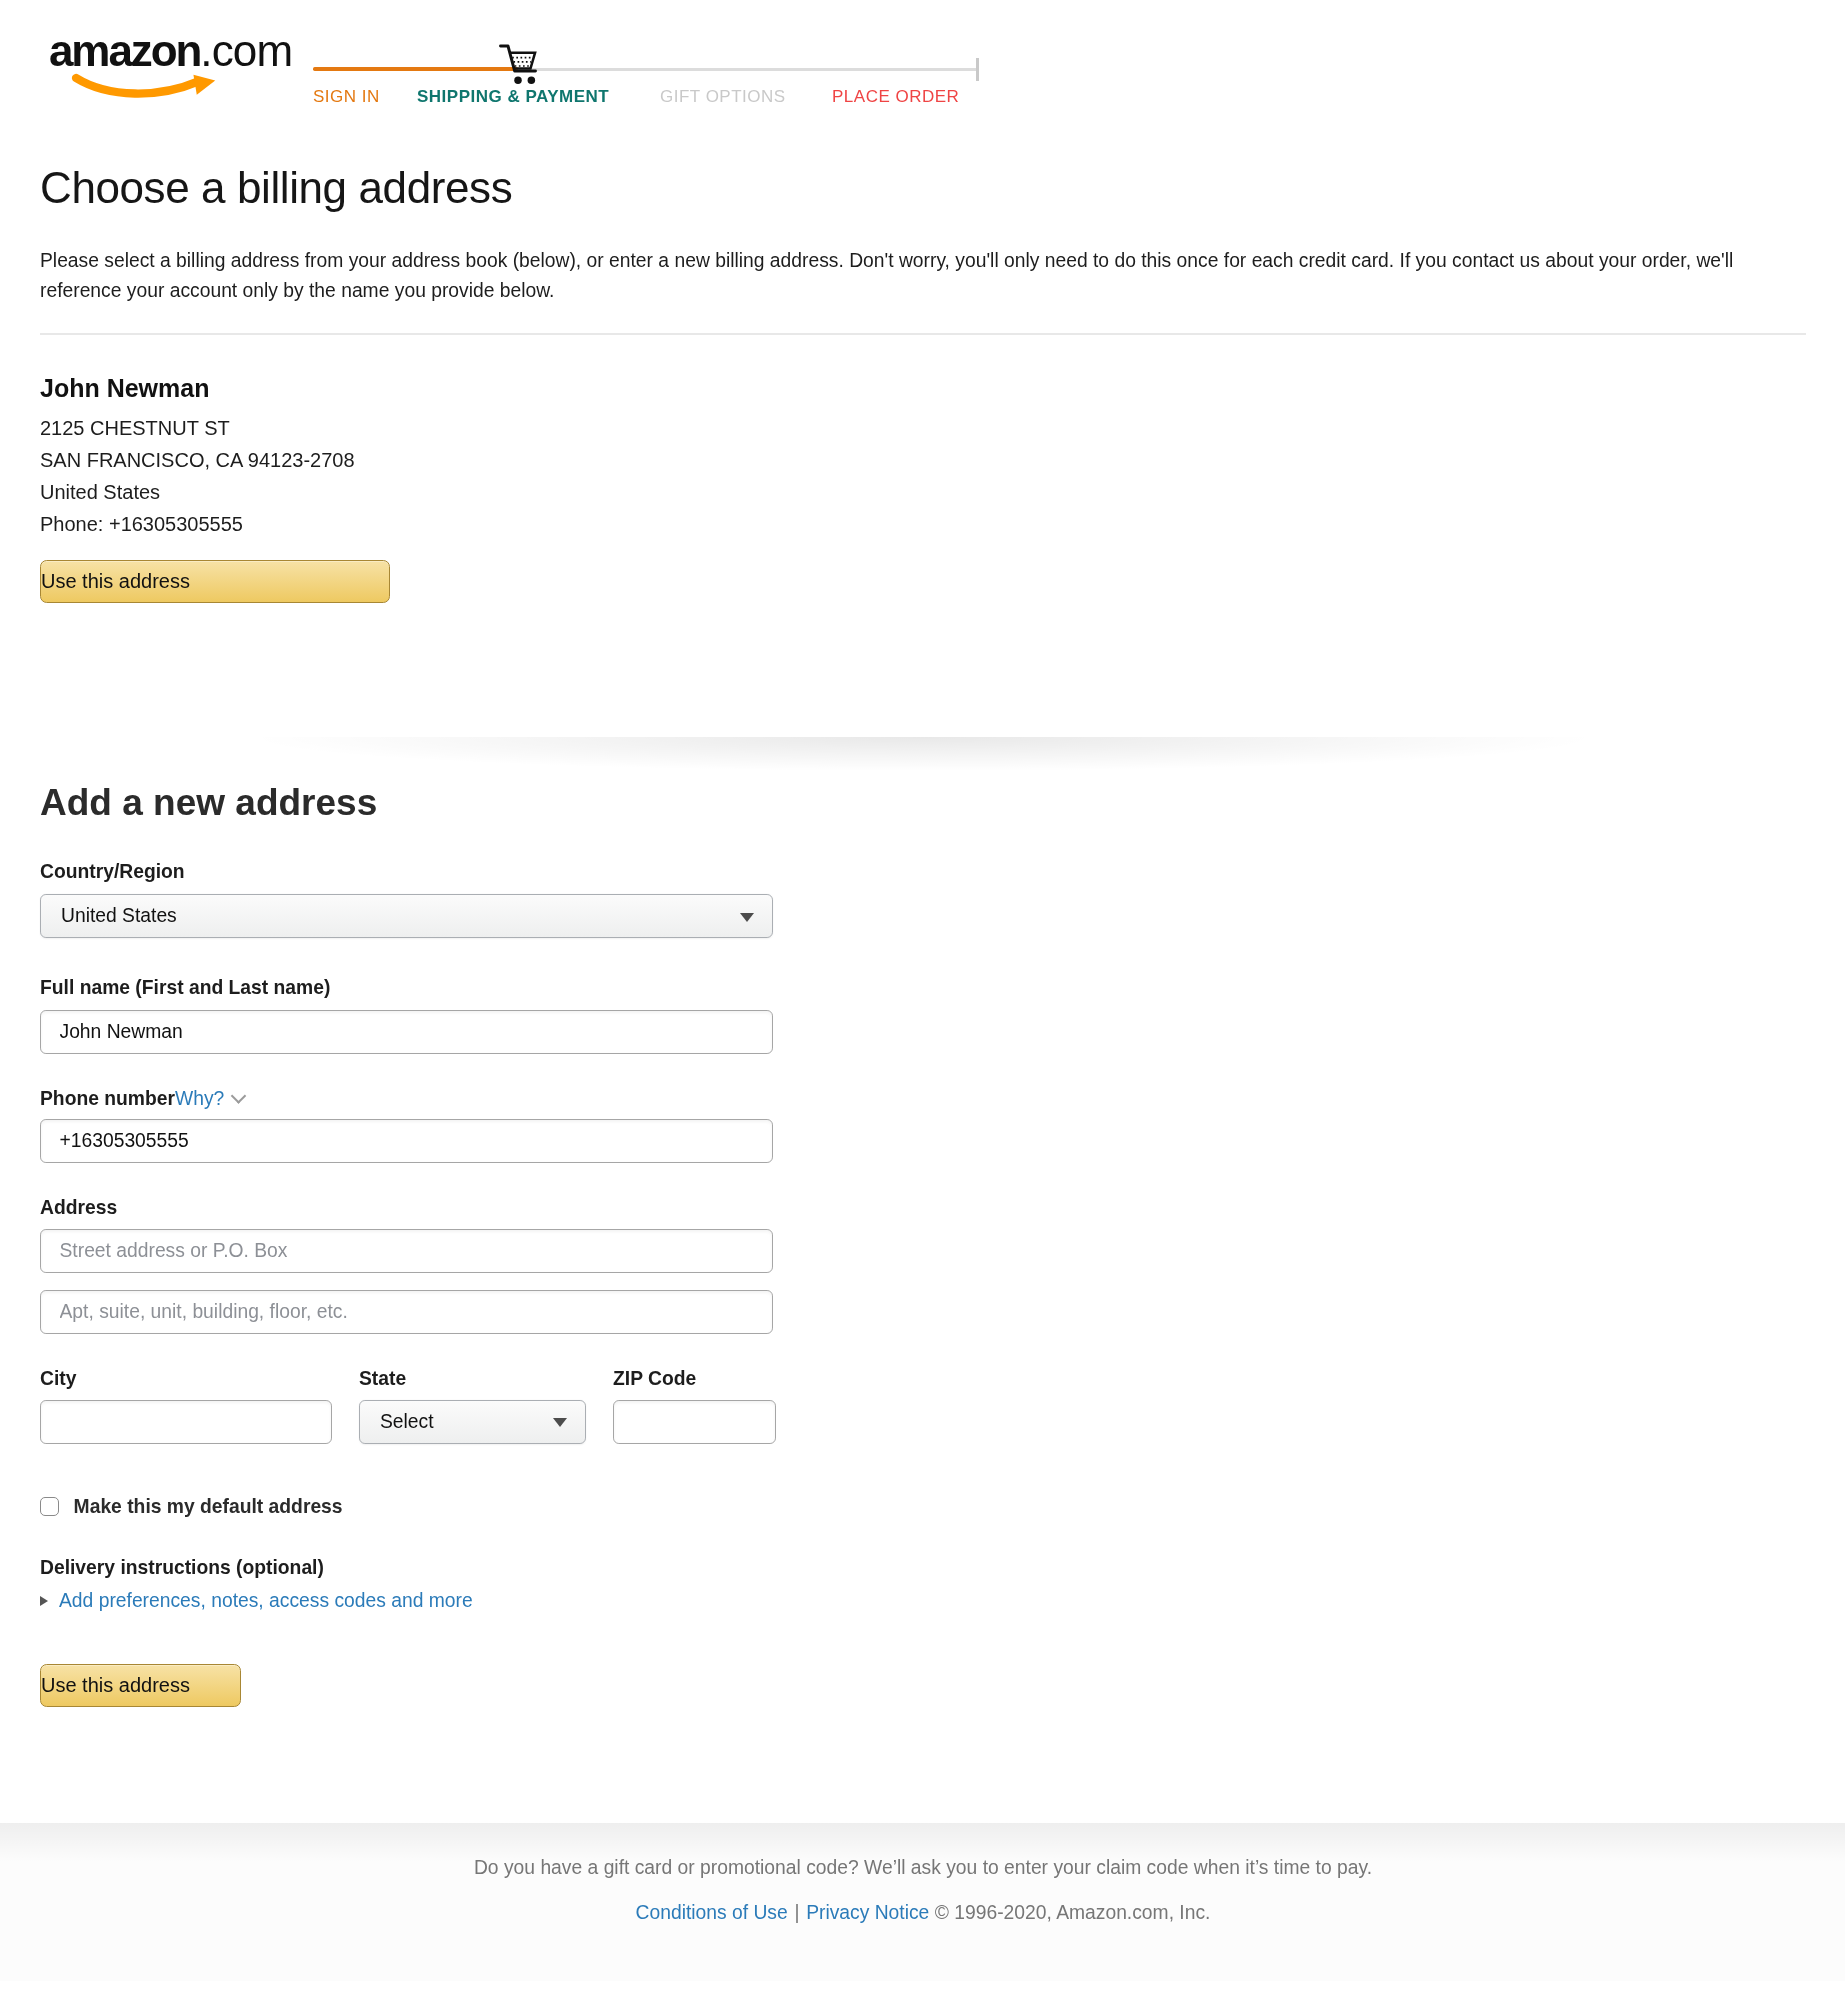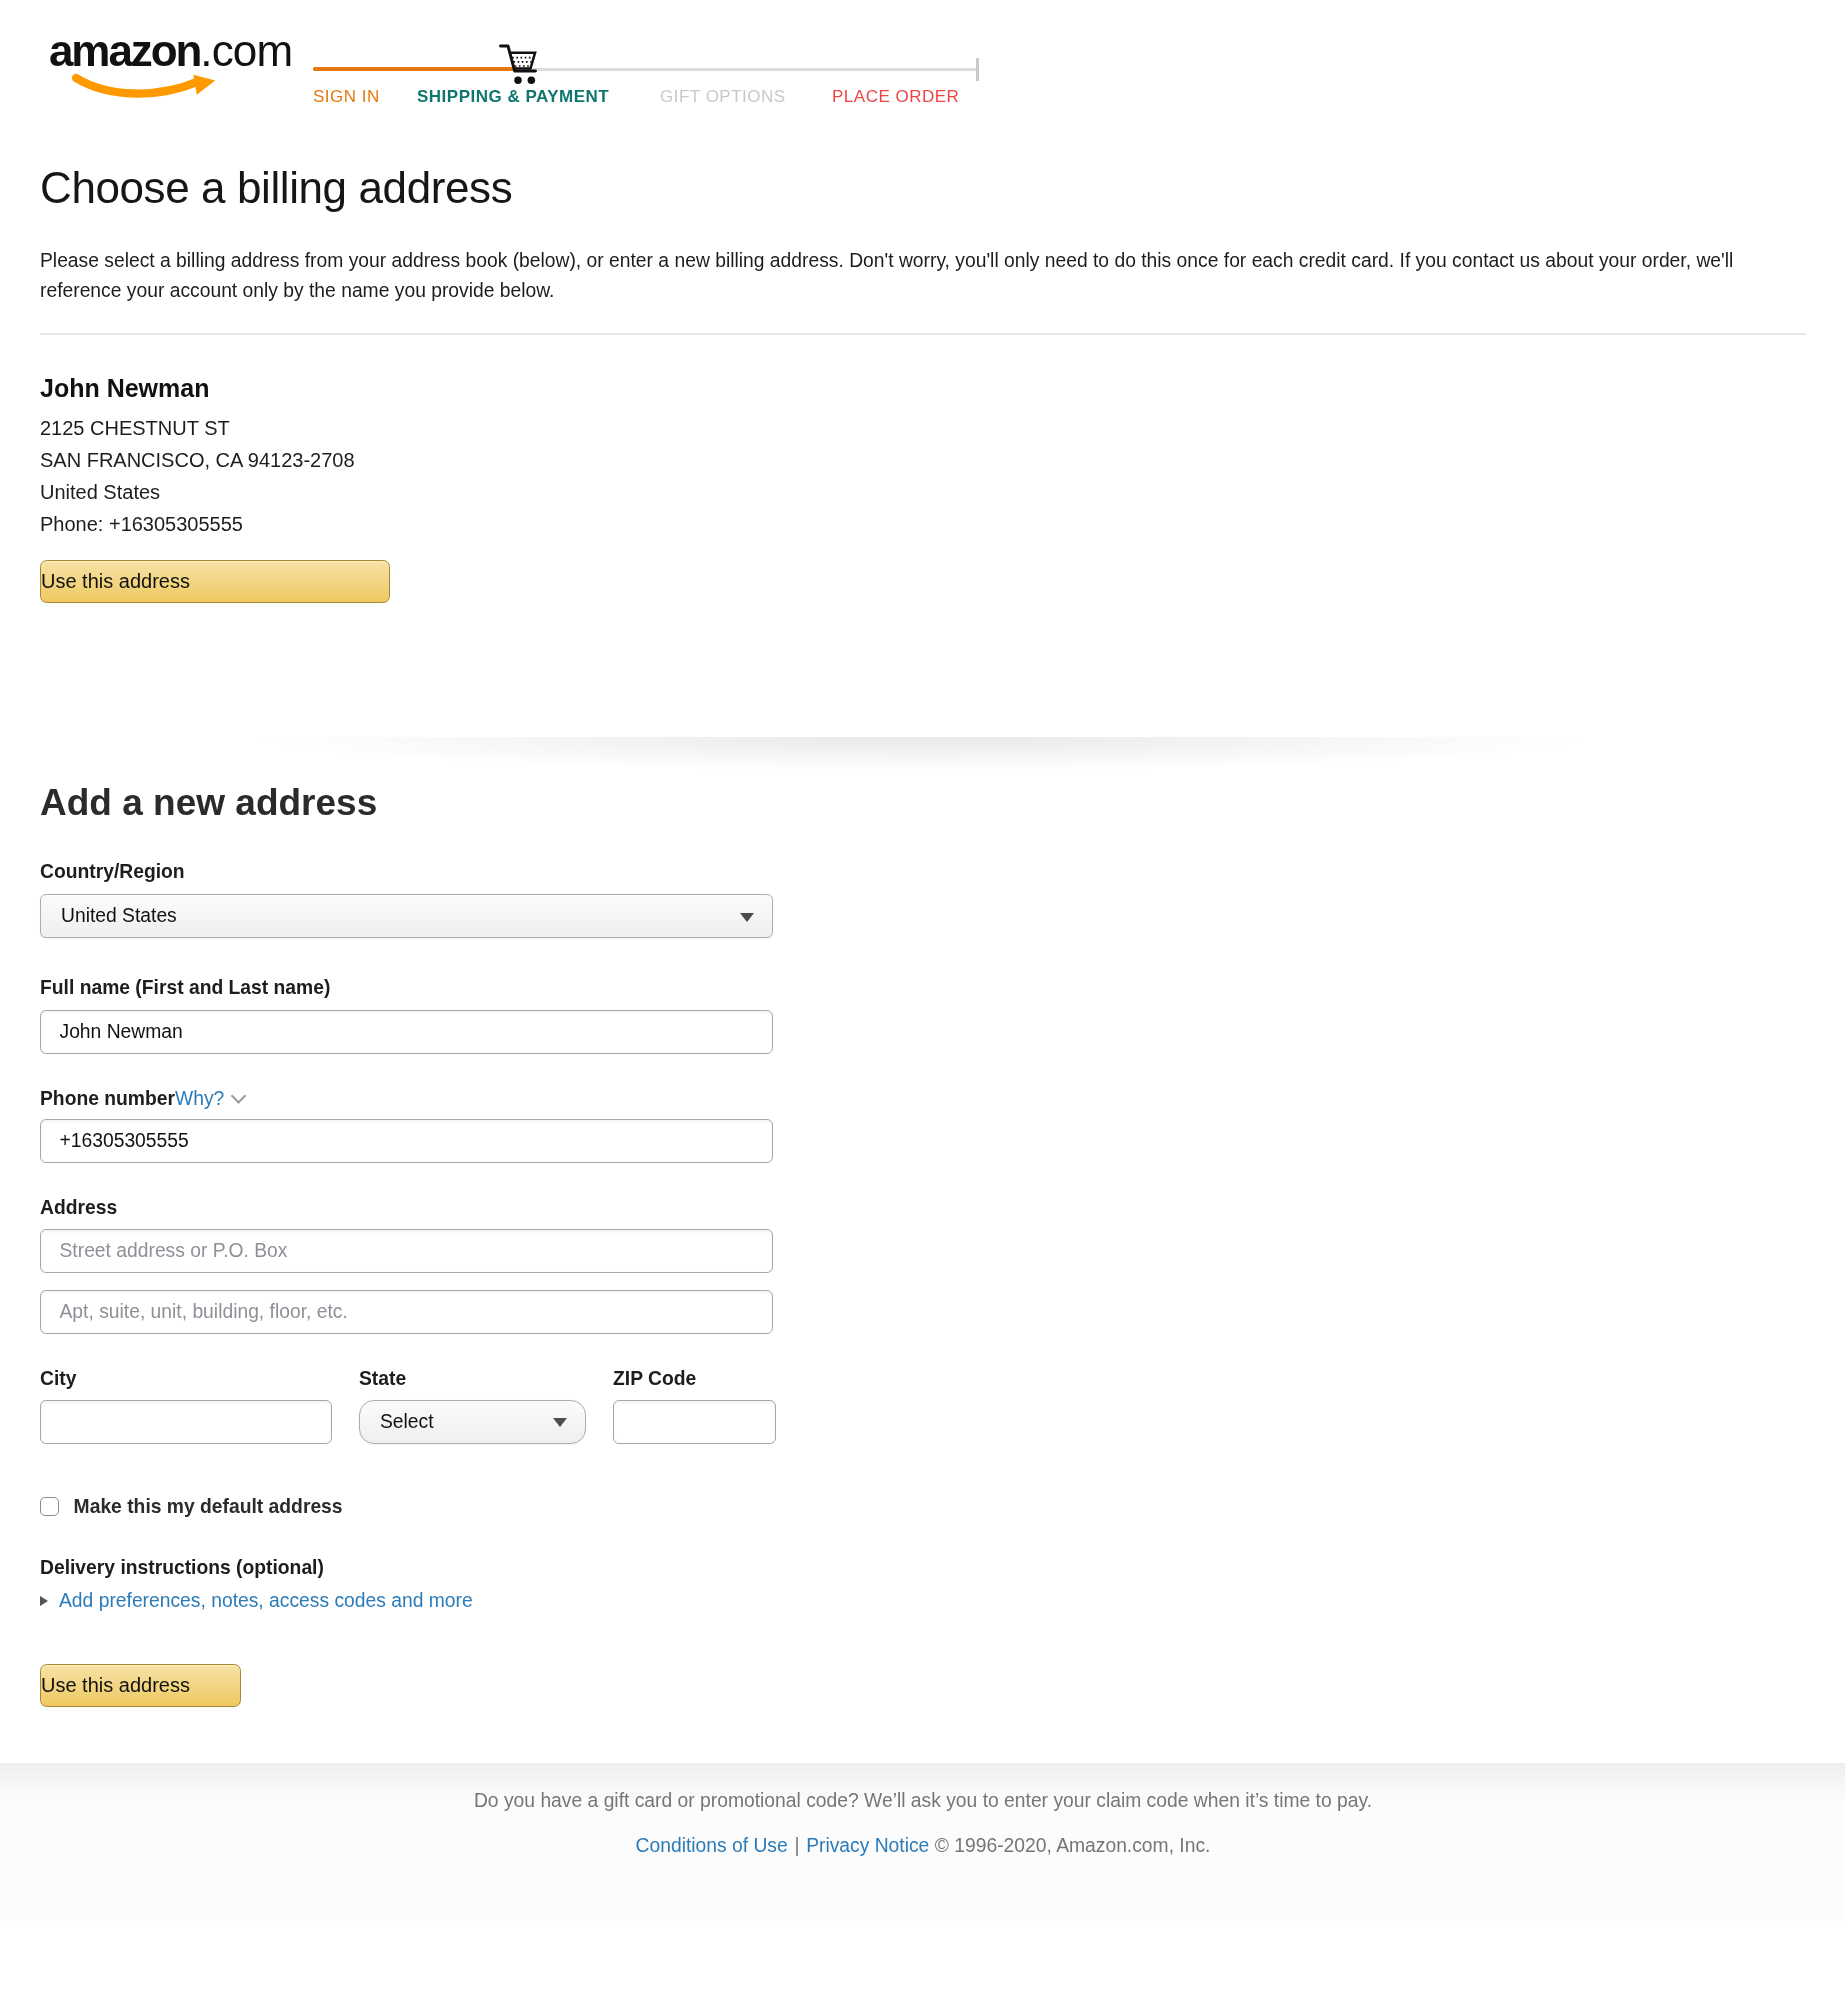--- a/index.html
+++ b/index.html
@@ -83,33 +83,33 @@
   }
 
   .phone-head { width:733px; display:flex; justify-content:flex-start; align-items:flex-end; }
   .why-wrap { display:flex; align-items:center; gap:8.4px; }
   .why-link { font-size:19.3px; color:#2b7bb9; text-decoration:none; cursor:pointer; }
   .why-caret { width:11px; height:11px; border-right:2.5px solid #9b9b9b; border-bottom:2.5px solid #9b9b9b; transform:rotate(45deg) translate(-2.5px,-2.5px); }
 
   .csz-row { display:flex; margin-top:34px; gap:27px; }
   .csz-col .text-input { margin-top:10px; }
   .w-city  { width:292px !important; }
-  .w-state { width:227px !important; margin-top:10px;border-radius:15px; }
+  .w-state { width:227px !important; margin-top:10px; }
   .w-zip   { width:163px !important; }
 
   .check-row { margin-top:52px; display:flex; align-items:center; gap:14.3px; }
   .checkbox { width:19.3px; height:19.3px; border:1.7px solid #8a8a8a; border-radius:5px; background:#fff; cursor:pointer; flex:none; }
   .check-label { font-size:19.3px; font-weight:700; color:#2b2b2b; }
 
   .link-row { margin-top:11.7px; display:flex; align-items:center; gap:11px; }
   .tri-right { width:0; height:0; border-top:5.9px solid transparent; border-bottom:5.9px solid transparent; border-left:8.4px solid #555; flex:none; }
   .pref-link { font-size:19.3px; color:#2b7bb9; text-decoration:none; cursor:pointer; }
 
   
-  footer { margin-top:56px; position:relative; background:#fcfcfc; height:158px; text-align:center; padding-top:25px; }
+  footer { margin-top:116px; position:relative; background:#fcfcfc; height:158px; text-align:center; padding-top:32px; }
   footer::before { content:""; position:absolute; left:0; top:0; width:100%; height:39px;
     background:linear-gradient(to bottom, rgba(0,0,0,0.055), rgba(0,0,0,0)); pointer-events:none; }
   .gift-text { font-size:19.3px; color:#767676; line-height:25px; }
   .legal { margin-top:22px; font-size:19.3px; color:#767676; }
   .legal a { color:#2b7bb9; text-decoration:none; cursor:pointer; }
   .legal .sep { margin:0 6.7px; color:#767676; }
 </style>
 </head>
 <body>
 

